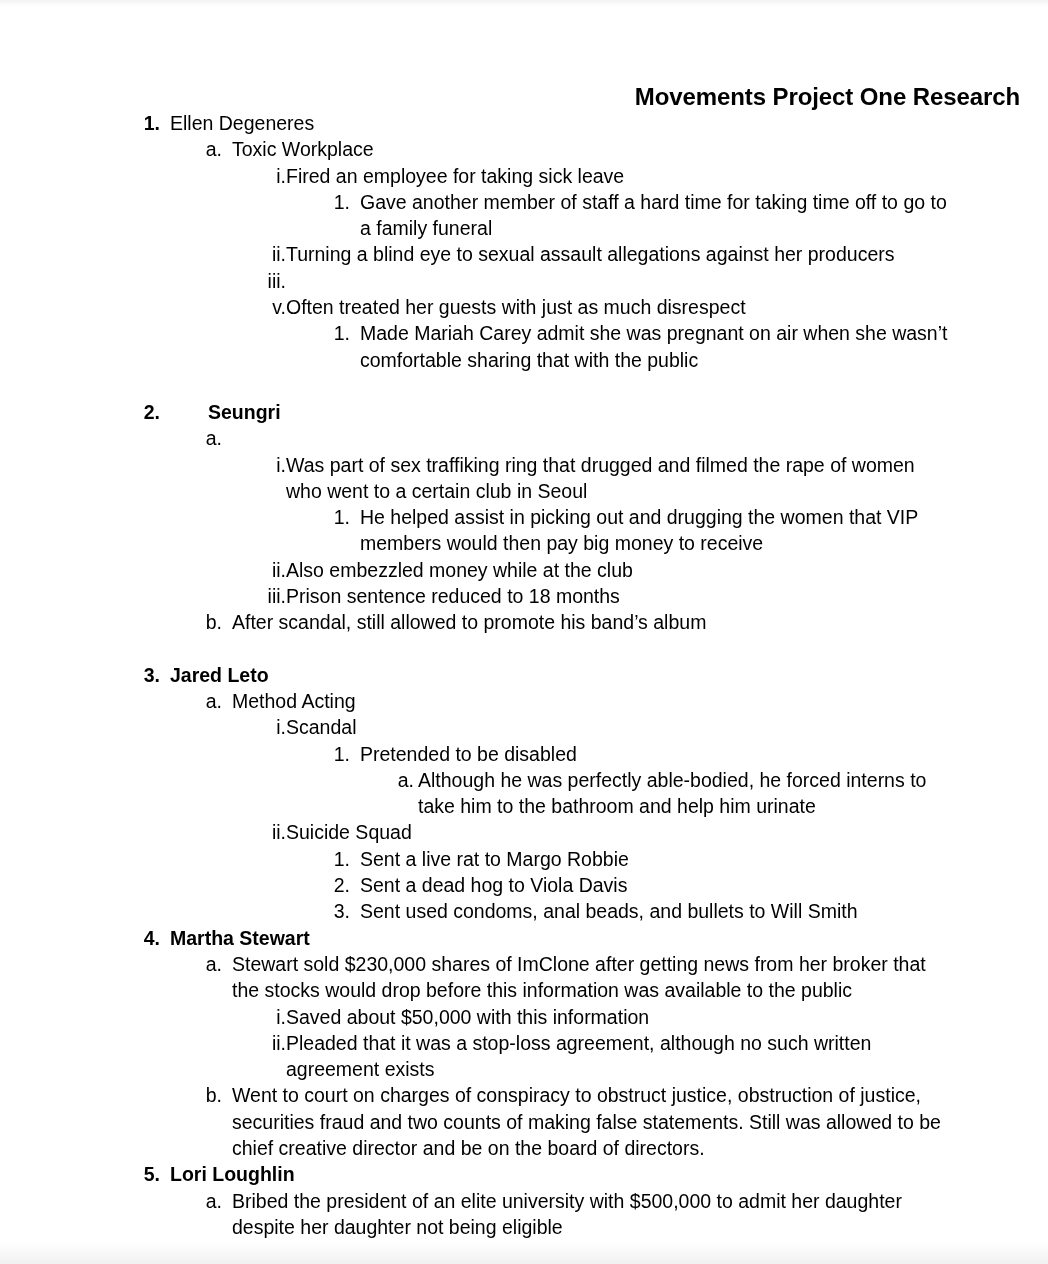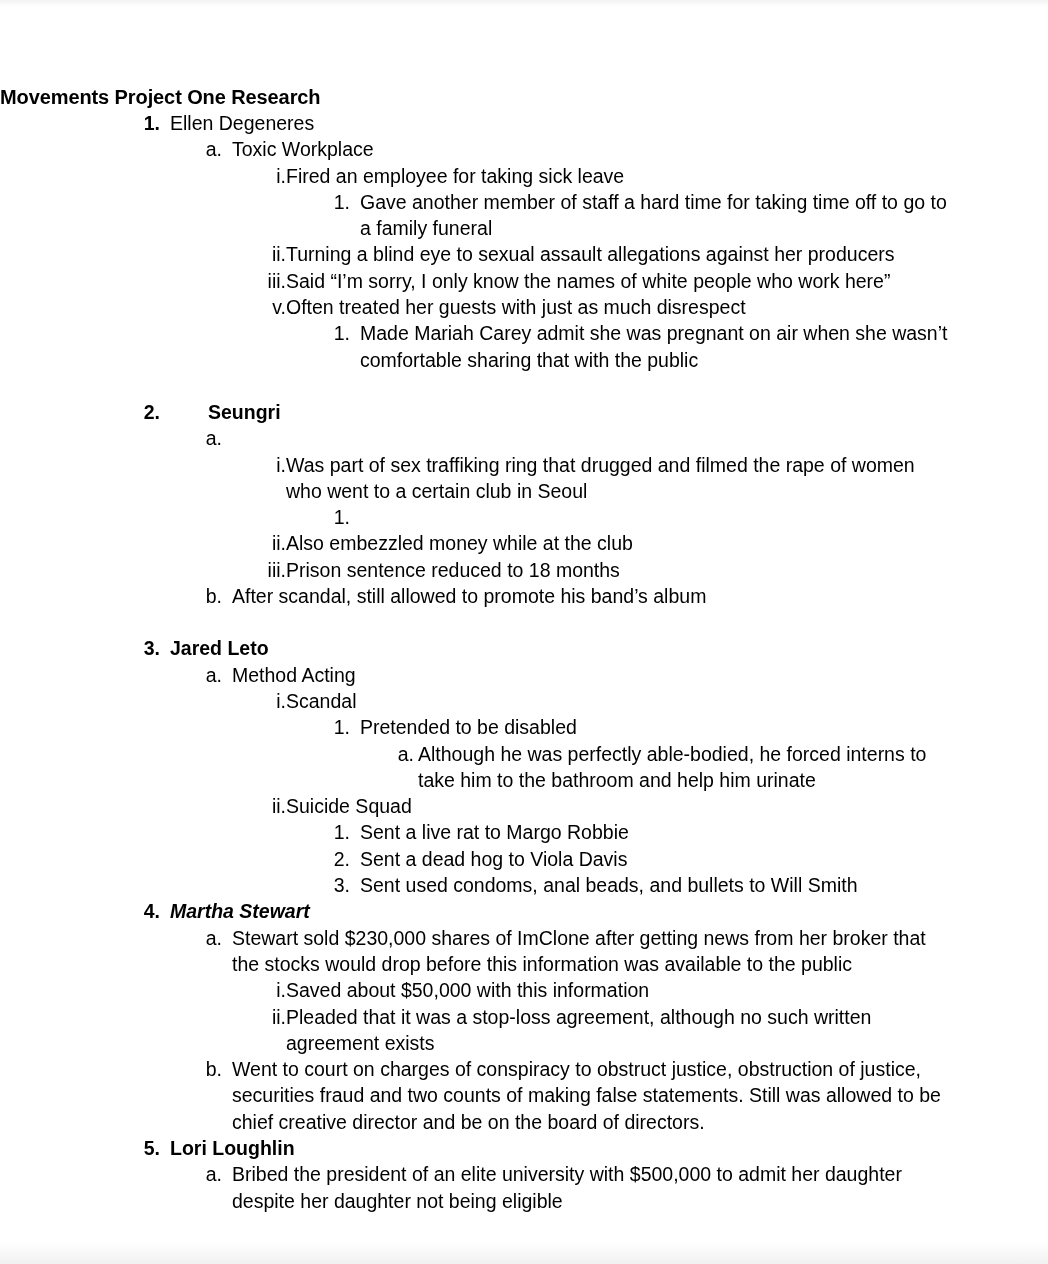--- a/index.html
+++ b/index.html
@@ -37,22 +37,22 @@
     top: 0; left: 0;
     width: 1048px;
     height: 1264px;
   }
 
   .doc-title {
     position: absolute;
     top: 84px;
     left: 0;
     width: 1020px;
-    text-align: left;
-    font-size: 20px;
+    text-align: right;
+    font-size: 24px;
     font-weight: bold;
     letter-spacing: -0.1px;
     line-height: 26px;
   }
 
   .outline {
     position: absolute;
     top: 110px;
     left: 0;
     width: 1048px;
@@ -118,21 +118,20 @@
       <div class="item lvl4">
         <div class="marker">1.</div>
         <div class="text">Gave another member of staff a hard time for taking time off to go to a family funeral</div>
       </div>
       <div class="item lvl3">
         <div class="marker">ii.</div>
         <div class="text">Turning a blind eye to sexual assault allegations against her producers</div>
       </div>
       <div class="item lvl3">
         <div class="marker">iii.</div>
-        <div class="text">Said “I’m sorry, I only know the names of white people who work here”</div>
       </div>
       <div class="item lvl3">
         <div class="marker">v.</div>
         <div class="text">Often treated her guests with just as much disrespect</div>
       </div>
       <div class="item lvl4">
         <div class="marker">1.</div>
         <div class="text">Made Mariah Carey admit she was pregnant on air when she wasn’t comfortable sharing that with the public</div>
       </div>
       <div class="spacer"></div>
@@ -142,20 +141,21 @@
       </div>
       <div class="item lvl2">
         <div class="marker">a.</div>
       </div>
       <div class="item lvl3">
         <div class="marker">i.</div>
         <div class="text">Was part of sex traffiking ring that drugged and filmed the rape of women who went to a certain club in Seoul</div>
       </div>
       <div class="item lvl4">
         <div class="marker">1.</div>
+        <div class="text">He helped assist in picking out and drugging the women that VIP members would then pay big money to receive</div>
       </div>
       <div class="item lvl3">
         <div class="marker">ii.</div>
         <div class="text">Also embezzled money while at the club</div>
       </div>
       <div class="item lvl3">
         <div class="marker">iii.</div>
         <div class="text">Prison sentence reduced to 18 months</div>
       </div>
       <div class="item lvl2">
@@ -194,21 +194,21 @@
       <div class="item lvl4">
         <div class="marker">2.</div>
         <div class="text">Sent a dead hog to Viola Davis</div>
       </div>
       <div class="item lvl4">
         <div class="marker">3.</div>
         <div class="text">Sent used condoms, anal beads, and bullets to Will Smith</div>
       </div>
       <div class="item lvl1">
         <div class="marker" style="font-weight: bold;">4.</div>
-        <div class="text" style="font-weight: bold; font-style: italic;">Martha Stewart</div>
+        <div class="text" style="font-weight: bold;">Martha Stewart</div>
       </div>
       <div class="item lvl2">
         <div class="marker">a.</div>
         <div class="text">Stewart sold $230,000 shares of ImClone after getting news from her broker that the stocks would drop before this information was available to the public</div>
       </div>
       <div class="item lvl3">
         <div class="marker">i.</div>
         <div class="text">Saved about $50,000 with this information</div>
       </div>
       <div class="item lvl3">

